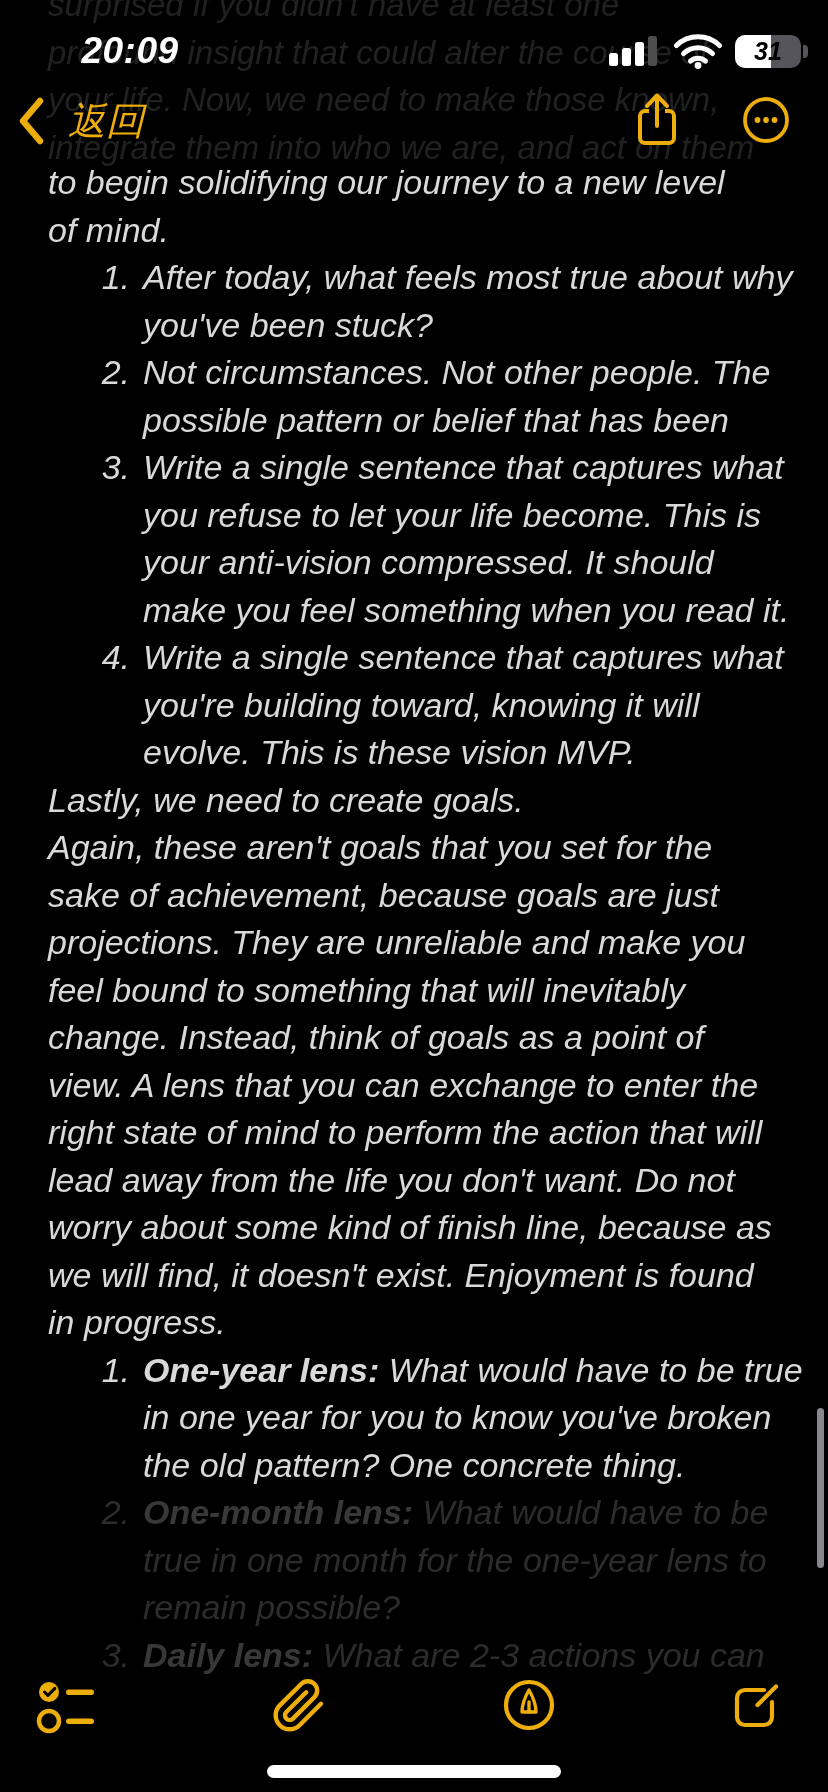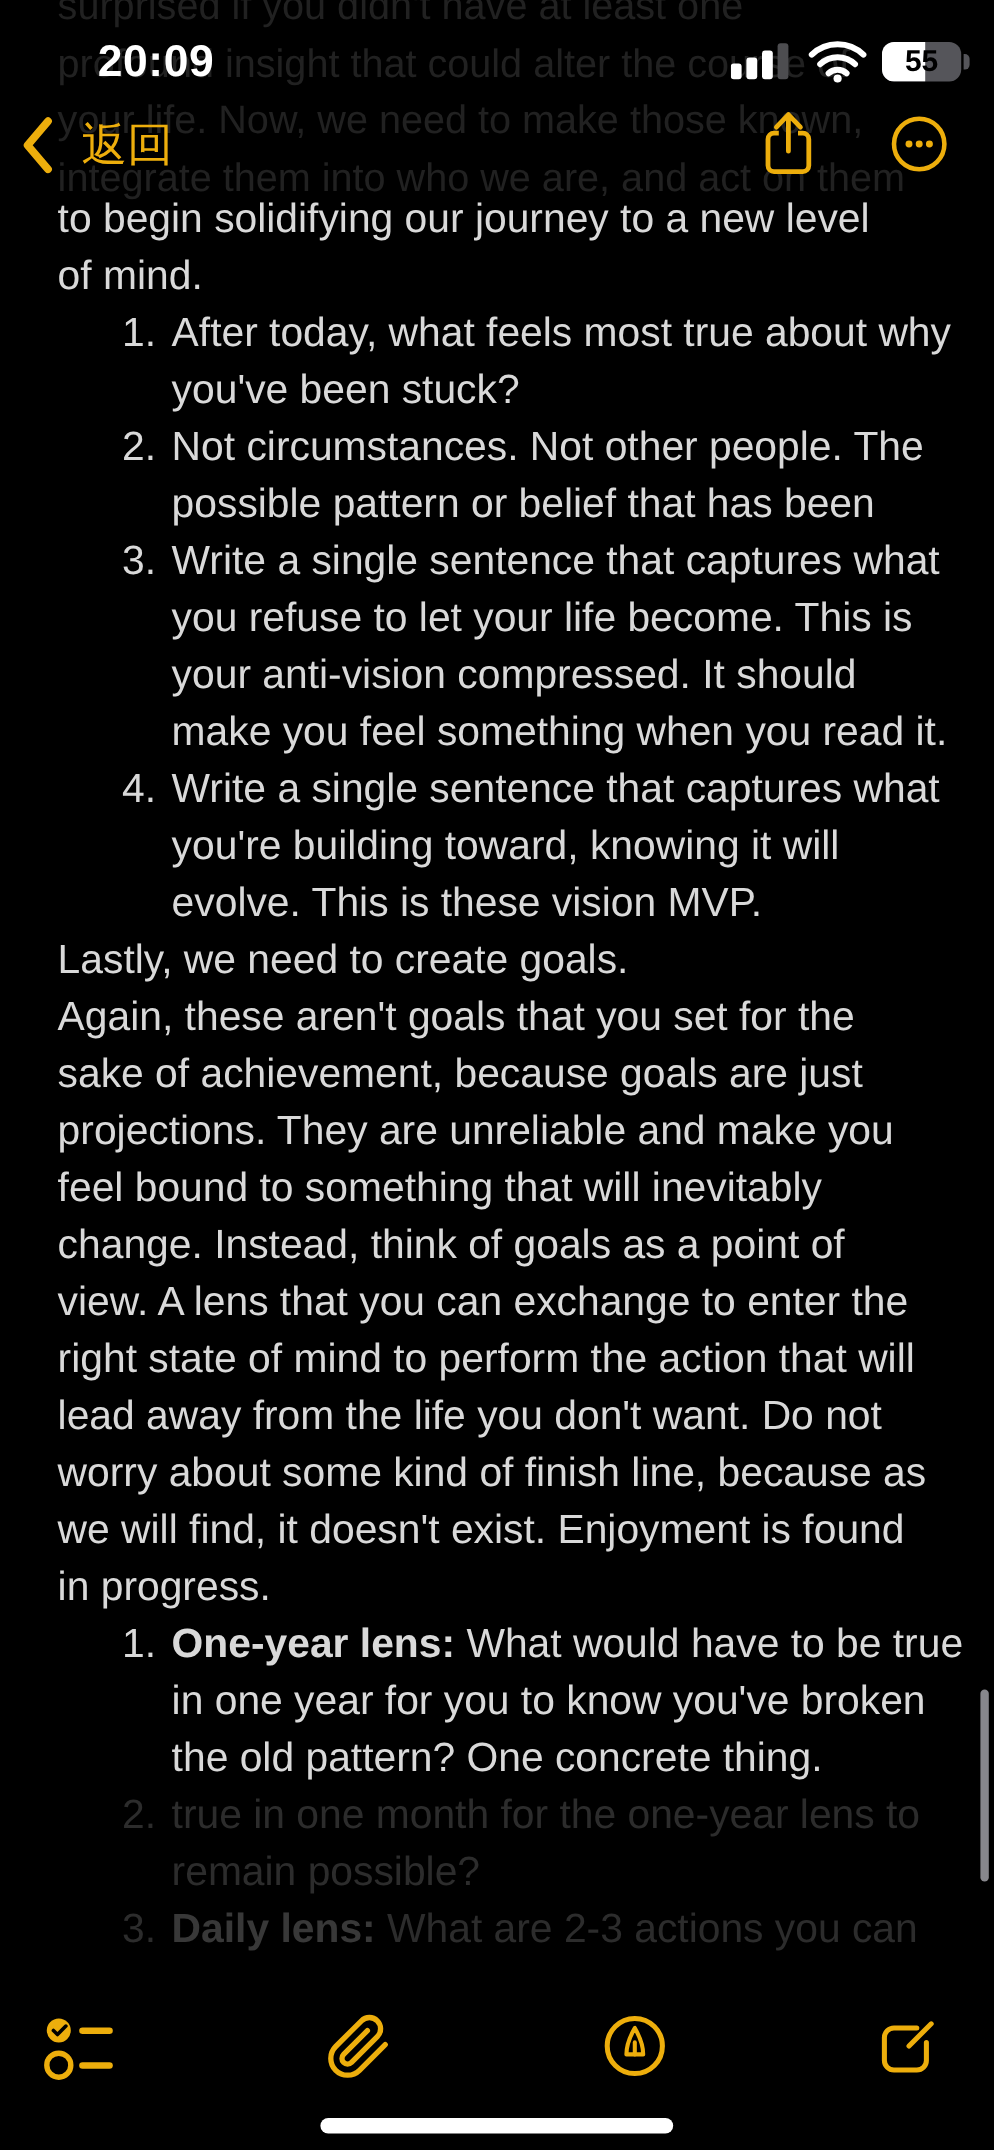--- a/index.html
+++ b/index.html
@@ -1,17 +1,17 @@
 <!DOCTYPE html>
 <html><head>
 <meta charset="utf-8">
 <style>
   html,body{margin:0;padding:0;background:#000;}
   .phone{position:relative;width:828px;height:1792px;background:#000;overflow:hidden;
-         font-family:"Liberation Sans","DejaVu Sans",sans-serif;}
+         font-family:"Liberation Sans","DejaVu Sans",sans-serif;font-style:italic;}
 
   
   .status-bar{position:absolute;top:0;left:0;right:0;height:90px;z-index:6;padding-left:24px;}
   .time{position:absolute;left:70px;top:30px;width:120px;text-align:center;
         font-size:37px;font-weight:700;color:#fff;letter-spacing:.5px;}
   .sb-icons{position:absolute;right:20px;top:33px;display:flex;align-items:center;gap:12px;}
   .battery{position:relative;width:66px;height:33px;border-radius:10px;background:#55555a;overflow:hidden;}
   .battery-fill{position:absolute;left:0;top:0;bottom:0;background:#fff;}
   .battery-pct{position:absolute;inset:0;display:flex;align-items:center;justify-content:center;
                font-size:25px;font-weight:700;color:#000;}
@@ -72,21 +72,21 @@
       </svg>
       <svg width="50" height="36" viewBox="0 0 50 36">
         <path d="M3.5 12.5 A31 31 0 0 1 46.5 12.5" fill="none" stroke="#fff" stroke-width="5" stroke-linecap="round"></path>
         <path d="M10.5 20.5 A21 21 0 0 1 39.5 20.5" fill="none" stroke="#fff" stroke-width="5" stroke-linecap="round"></path>
         <path d="M17.5 28 A11.5 11.5 0 0 1 32.5 28" fill="none" stroke="#fff" stroke-width="5" stroke-linecap="round"></path>
         <circle cx="25" cy="32.5" r="3.4" fill="#fff"></circle>
       </svg>
       <div class="bat-wrap">
         <div class="battery">
           <div class="battery-fill" style="width:55%"></div>
-          <div class="battery-pct">55</div>
+          <div class="battery-pct">31</div>
         </div>
         <div class="battery-nub"></div>
       </div>
     </div>
   </div>
 
   <div class="nav-bar">
     <div class="back-button">
       <svg width="26" height="50" viewBox="0 0 26 50">
         <path d="M22 5 L5 25 L22 45" fill="none" stroke="#EDAE0C" stroke-width="6.5" stroke-linecap="round" stroke-linejoin="round"></path>
@@ -165,20 +165,21 @@
         <div class="num">1.</div>
         <div class="litext">
           <div class="line"><span class="b">One-year lens:</span><span> What would have to be true</span></div>
           <div class="line"><span>in one year for you to know you've broken</span></div>
           <div class="line"><span>the old pattern? One concrete thing.</span></div>
         </div>
       </div>
       <div class="li dim">
         <div class="num">2.</div>
         <div class="litext">
+          <div class="line"><span class="b">One-month lens:</span><span> What would have to be</span></div>
           <div class="line"><span>true in one month for the one-year lens to</span></div>
           <div class="line"><span>remain possible?</span></div>
         </div>
       </div>
       <div class="li dim">
         <div class="num">3.</div>
         <div class="litext">
           <div class="line"><span class="b">Daily lens:</span><span> What are 2-3 actions you can</span></div>
         </div>
       </div>

